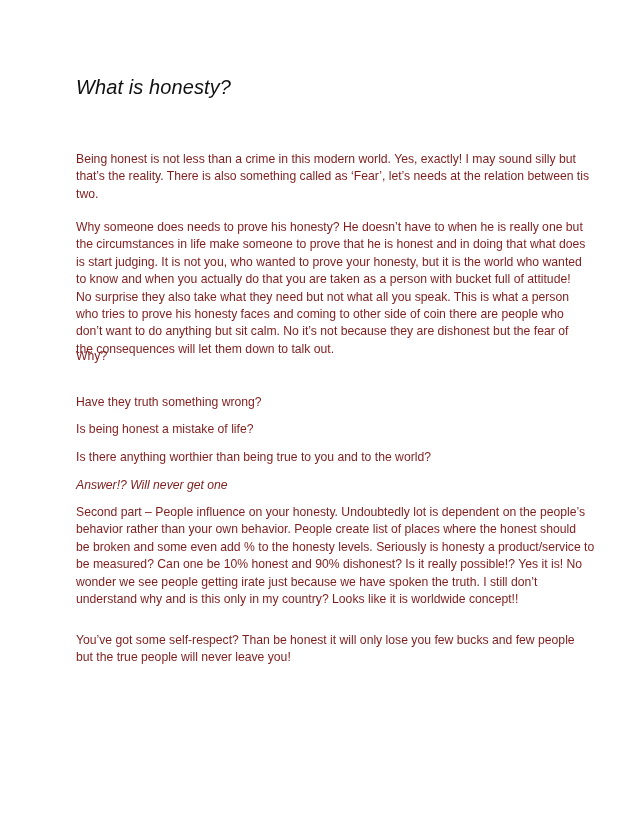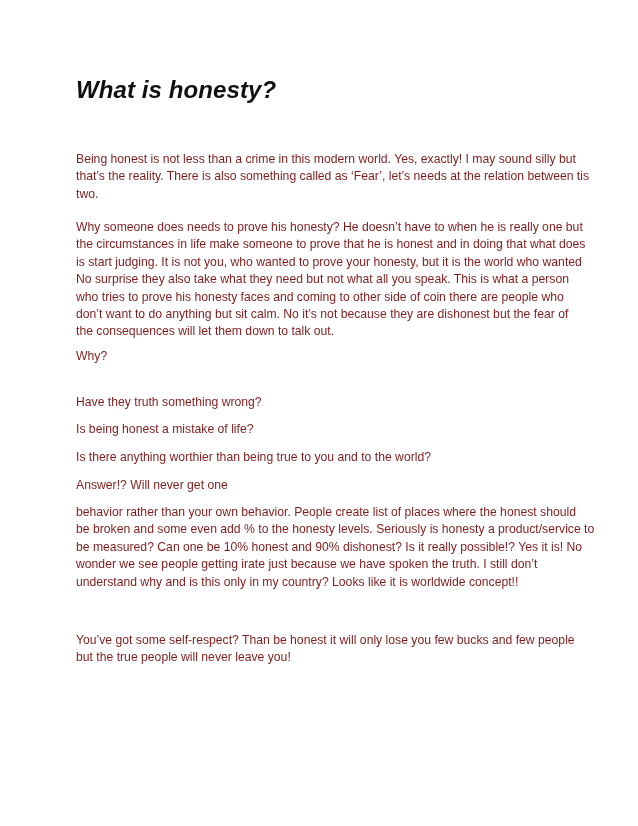--- a/index.html
+++ b/index.html
@@ -21,22 +21,22 @@
       top: 0;
       width: 638px;
       height: 826px;
       background: #ffffff;
     }
     .title {
       position: absolute;
       left: 76px;
       top: 76px;
       margin: 0;
-      font-size: 24px;
-      font-weight: bold;
+      font-size: 20px;
+      font-weight: normal;
       font-style: italic;
       color: #111111;
       letter-spacing: 0.1px;
       white-space: nowrap;
     }
     .para {
       position: absolute;
       left: 76px;
       margin: 0;
       font-size: 12.2px;
@@ -59,20 +59,21 @@
   <p class="para" style="top:151px;">
     <span class="line">Being honest is not less than a crime in this modern world. Yes, exactly! I may sound silly but</span>
     <span class="line">that’s the reality. There is also something called as ‘Fear’, let’s needs at the relation between tis</span>
     <span class="line">two.</span>
   </p>
 
   <p class="para" style="top:219px;">
     <span class="line">Why someone does needs to prove his honesty? He doesn’t have to when he is really one but</span>
     <span class="line">the circumstances in life make someone to prove that he is honest and in doing that what does</span>
     <span class="line">is start judging. It is not you, who wanted to prove your honesty, but it is the world who wanted</span>
+    <span class="line">to know and when you actually do that you are taken as a person with bucket full of attitude!</span>
     <span class="line">No surprise they also take what they need but not what all you speak. This is what a person</span>
     <span class="line">who tries to prove his honesty faces and coming to other side of coin there are people who</span>
     <span class="line">don’t want to do anything but sit calm. No it’s not because they are dishonest but the fear of</span>
     <span class="line">the consequences will let them down to talk out.</span>
   </p>
 
   <p class="para" style="top:348px;">
     <span class="line">Why?</span>
   </p>
 
@@ -81,25 +82,26 @@
   </p>
 
   <p class="para" style="top:421px;">
     <span class="line">Is being honest a mistake of life?</span>
   </p>
 
   <p class="para" style="top:449px;">
     <span class="line">Is there anything worthier than being true to you and to the world?</span>
   </p>
 
-  <p class="para" style="top:477px;">
+  <p class="para" style="top:477px;font-style:italic;">
     <span class="line">Answer!? Will never get one</span>
   </p>
 
   <p class="para" style="top:504px;">
+    <span class="line">Second part – People influence on your honesty. Undoubtedly lot is dependent on the people’s</span>
     <span class="line">behavior rather than your own behavior. People create list of places where the honest should</span>
     <span class="line">be broken and some even add % to the honesty levels. Seriously is honesty a product/service to</span>
     <span class="line">be measured? Can one be 10% honest and 90% dishonest? Is it really possible!? Yes it is! No</span>
     <span class="line">wonder we see people getting irate just because we have spoken the truth. I still don’t</span>
     <span class="line">understand why and is this only in my country? Looks like it is worldwide concept!!</span>
   </p>
 
   <p class="para" style="top:632px;">
     <span class="line">You’ve got some self-respect? Than be honest it will only lose you few bucks and few people</span>
     <span class="line">but the true people will never leave you!</span>

